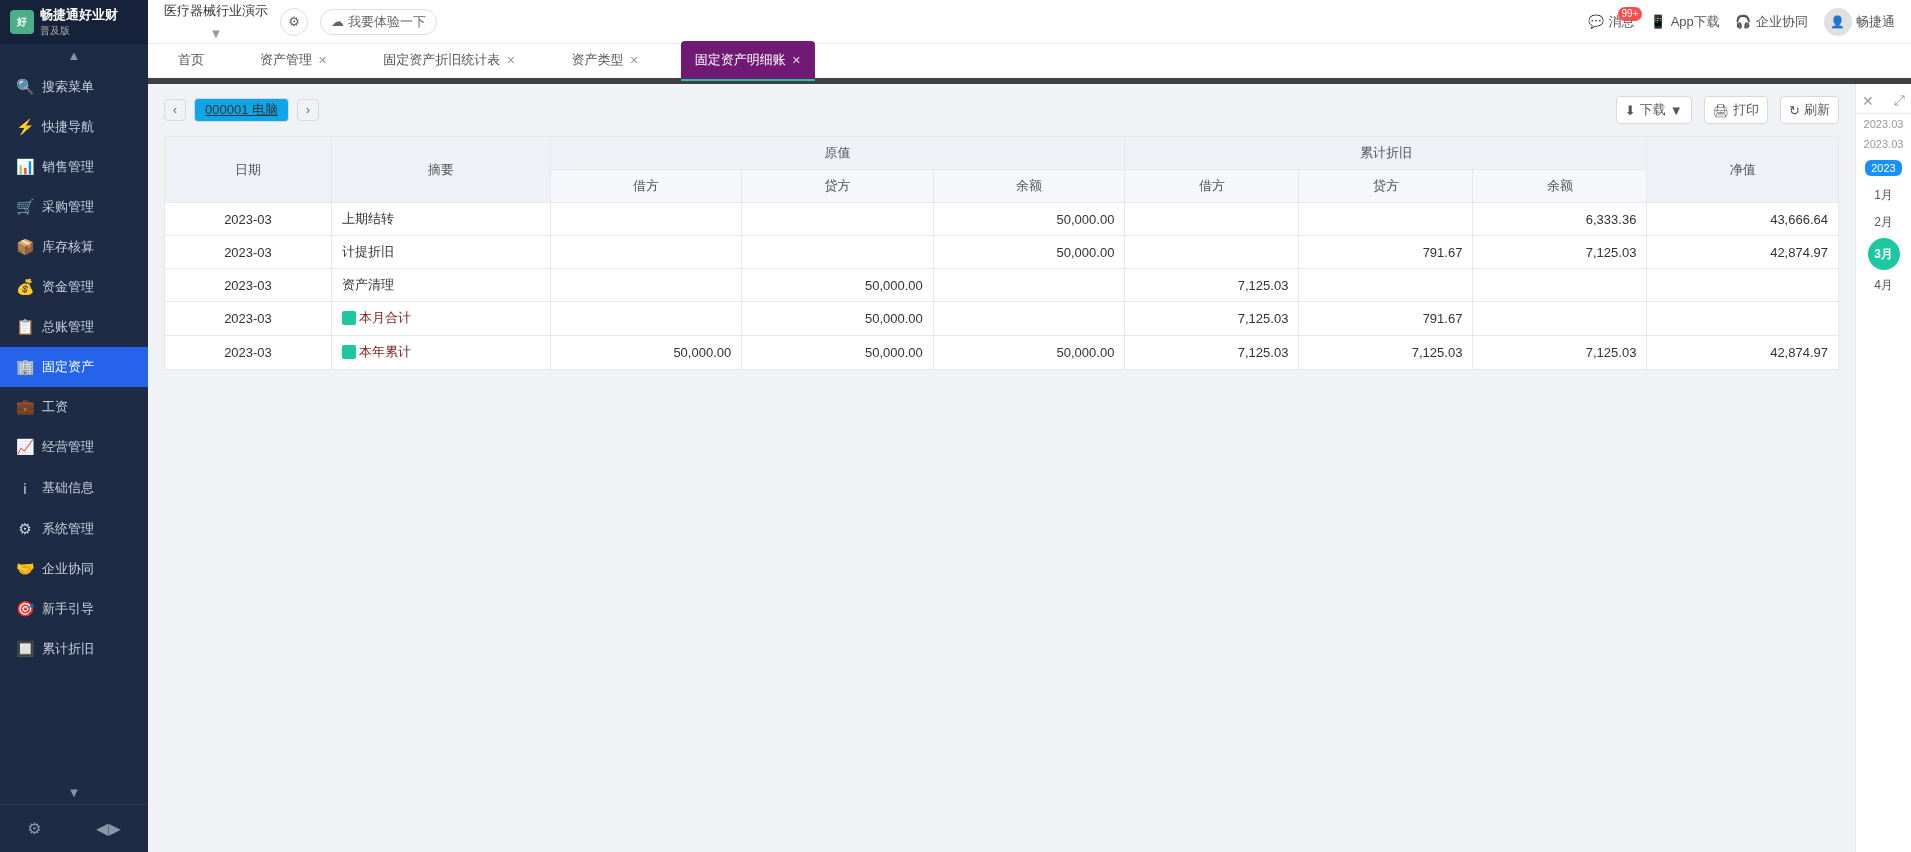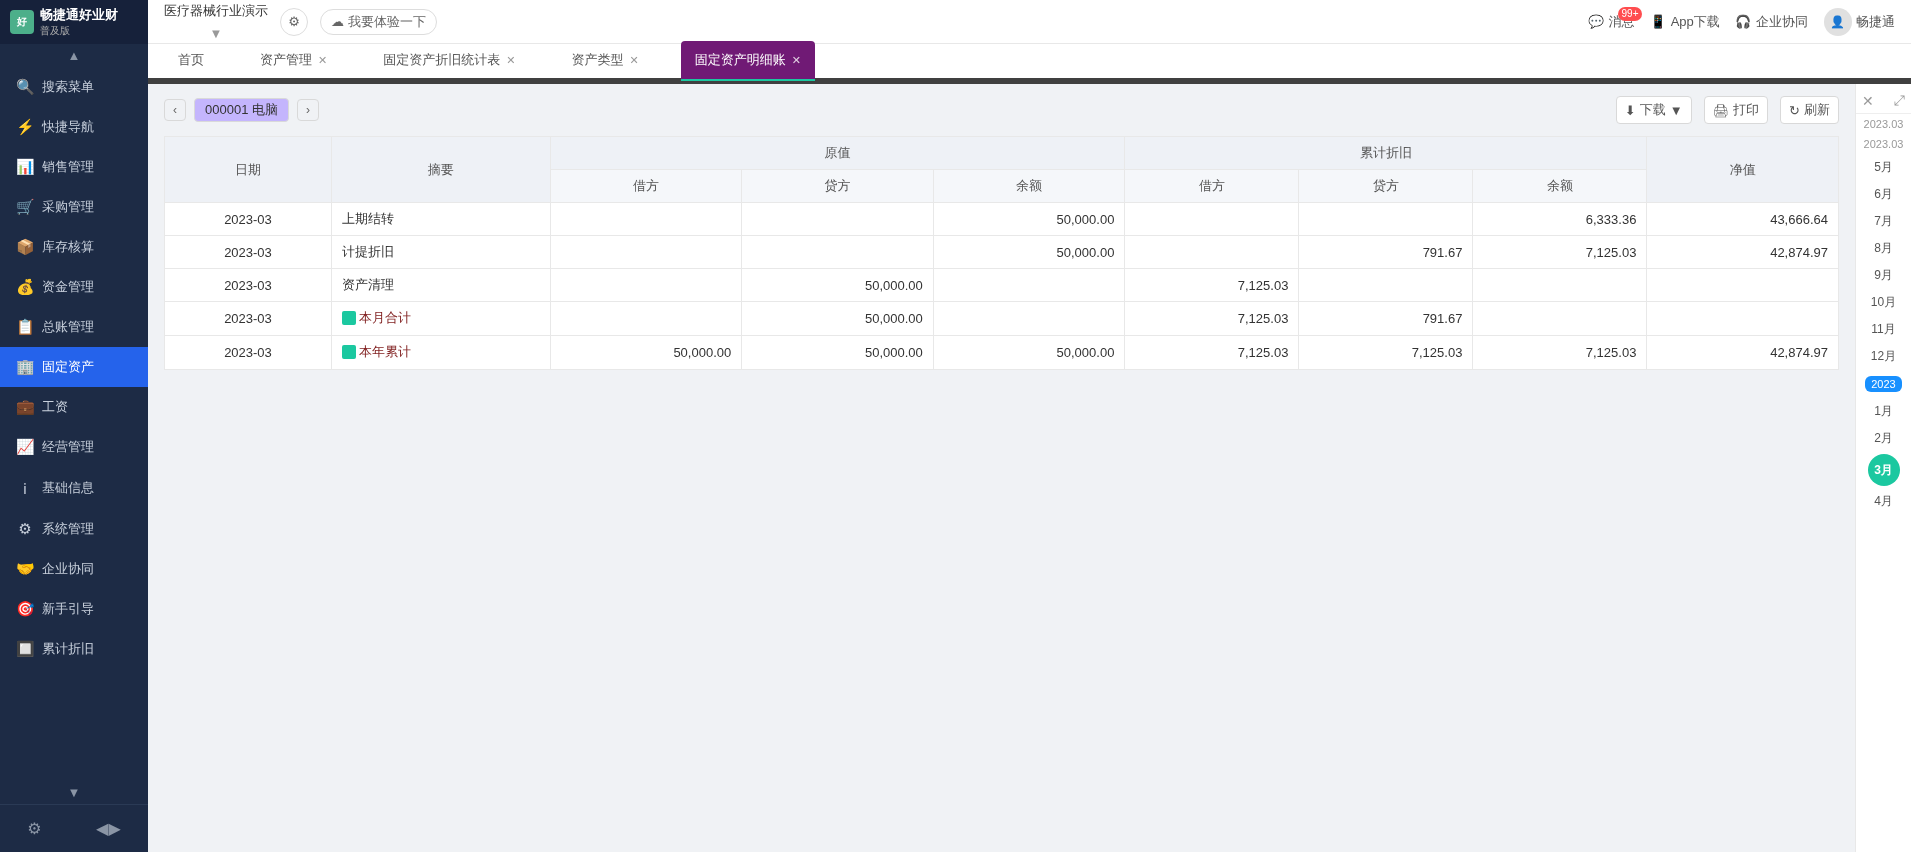--- a/index.html
+++ b/index.html
@@ -155,21 +155,22 @@
       margin-bottom: 12px;
     }
     .asset-nav-btn {
       width: 22px; height: 22px; border: 1px solid #d9d9d9;
       border-radius: 4px; display: flex; align-items: center;
       justify-content: center; cursor: pointer; color: #666; font-size: 12px;
     }
     .asset-nav-code {
       border: 1px solid #d9d9d9; border-radius: 4px;
       padding: 2px 10px; font-size: 13px; color: #333;
-      background: #c4b5fd;
+      background: #0ea5e9;
+      text-decoration: underline;
     }
     .asset-nav-actions {
       margin-left: auto; display: flex; align-items: center; gap: 12px;
     }
     .action-btn {
       display: flex; align-items: center; gap: 4px;
       font-size: 13px; color: #555; cursor: pointer;
       padding: 4px 8px; border: 1px solid #d9d9d9;
       border-radius: 4px; background: #fff;
     }
@@ -499,30 +500,20 @@
 
     </div>
 
     <div class="right-panel">
       <div class="right-panel-header">
         <span class="icon-btn">✕</span>
         <span class="icon-btn">⤢</span>
       </div>
       <div class="timeline-year">2023.03</div>
       <div class="timeline-year">2023.03</div>
-      <div class="timeline-section" id="timeline-early">
-          <div class="timeline-month">5月</div>
-          <div class="timeline-month">6月</div>
-          <div class="timeline-month">7月</div>
-          <div class="timeline-month">8月</div>
-          <div class="timeline-month">9月</div>
-          <div class="timeline-month">10月</div>
-          <div class="timeline-month">11月</div>
-          <div class="timeline-month">12月</div>
-        </div>
       <div style="text-align:center; margin: 4px 0;">
         <span class="timeline-month year-marker">2023</span>
       </div>
       <div class="timeline-section" id="timeline-late">
           <div class="timeline-month">1月</div>
           <div class="timeline-month">2月</div>
           <div class="timeline-month active">3月</div>
           <div class="timeline-month">4月</div>
         </div>
     </div>

